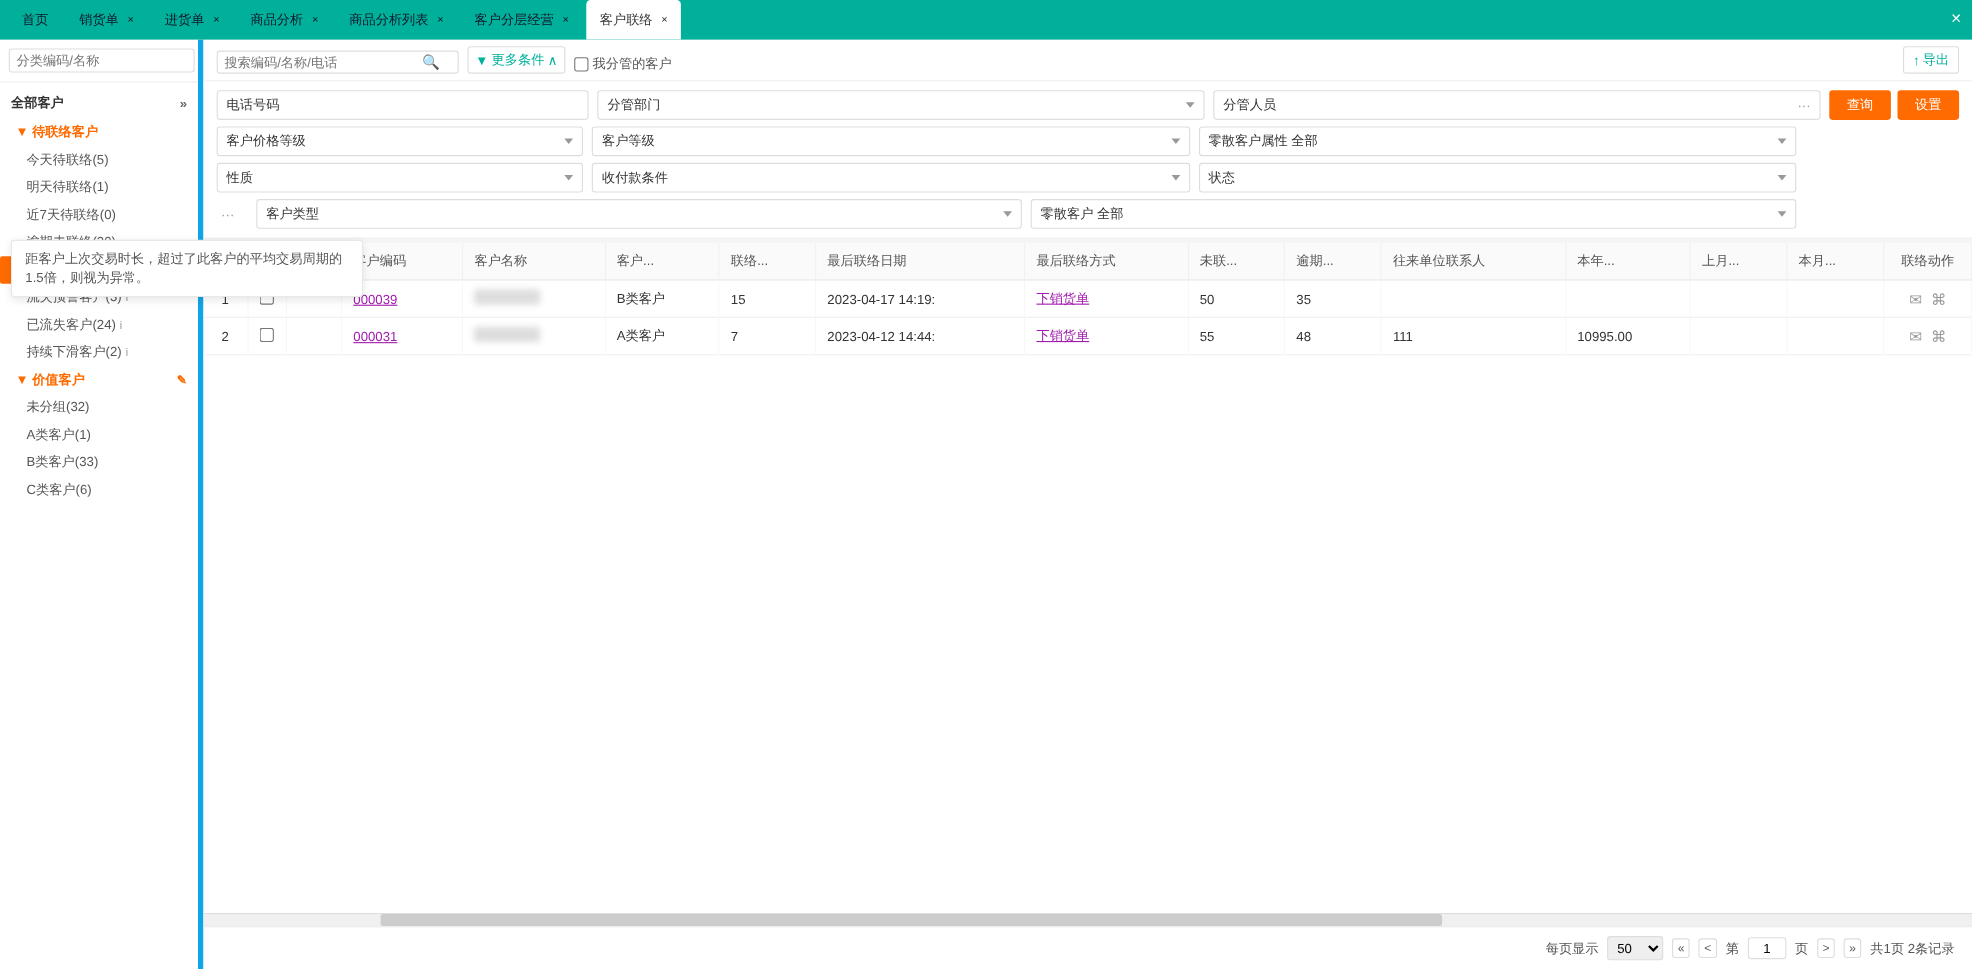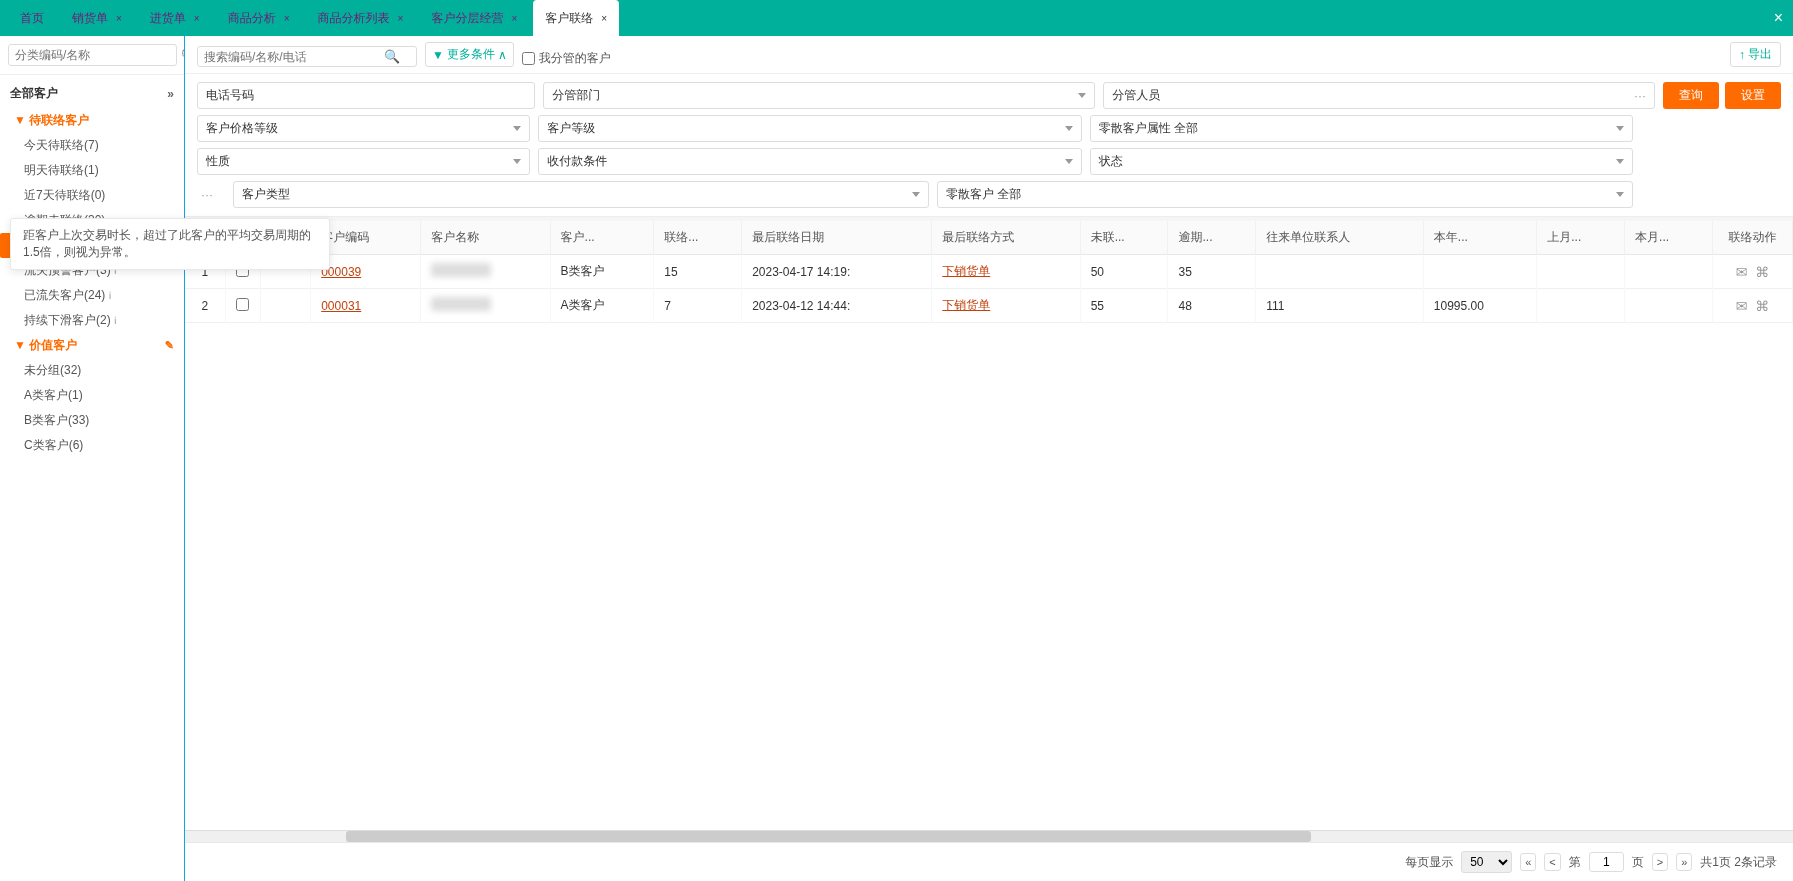--- a/index.html
+++ b/index.html
@@ -12,21 +12,21 @@
       display: flex;
       align-items: center;
       padding: 0 8px;
       color: white;
       gap: 4px;
       position: relative;
     }
     .nav-tab {
       padding: 6px 12px;
       cursor: pointer;
-      color: #701a75;
+      color: #0f172a;
       font-size: 13px;
       display: flex;
       align-items: center;
       gap: 4px;
       border-radius: 4px 4px 0 0;
       height: 36px;
       white-space: nowrap;
     }
     .nav-tab.active {
       background: white;
@@ -44,21 +44,21 @@
     
     .main-layout {
       display: flex;
       height: calc(881px - 36px);
     }
 
     
     .sidebar {
       width: 185px;
       background: white;
-      border-right: 1px solid #0ea5e9;
+      border-right: 5px solid #0ea5e9;
       display: flex;
       flex-direction: column;
       overflow: hidden;
       justify-content: space-between;
     }
     .sidebar-search {
       padding: 8px;
       border-bottom: 1px solid #eee;
       display: flex;
       align-items: center;
@@ -268,21 +268,21 @@
     tbody tr {
       border-bottom: 1px solid #f0f0f0;
     }
     tbody td {
       padding: 8px 10px;
       color: #333;
       border-right: 1px solid #f7f7f7;
       white-space: nowrap;
     }
     .td-link {
-      color: #c2410c;
+      color: #a21caf;
       cursor: pointer;
       text-decoration: underline;
     }
     .col-num { width: 40px; text-align: center; }
     .col-check { width: 35px; text-align: center; }
     .col-actions { width: 80px; text-align: center; }
     .action-icons { display: flex; gap: 8px; justify-content: center; }
     .action-icon { color: #999; cursor: pointer; font-size: 14px; }
     .blurred {
       filter: blur(3px);
@@ -400,21 +400,21 @@
       <div class="tree-header">
         <span>全部客户</span>
         <div class="icons">
           <span>»</span>
         </div>
       </div>
 
       <div class="tree-group-label">
         <span>▼ 待联络客户</span>
       </div>
-      <div class="tree-item">今天待联络(7)</div>
+      <div class="tree-item">今天待联络(5)</div>
       <div class="tree-item">明天待联络(1)</div>
       <div class="tree-item">近7天待联络(0)</div>
       <div class="tree-item">逾期未联络(30)</div>
 
       <div class="tree-group-label" style="background: #ff6b00; color: white; border-radius: 2px;">
         <span>回购异常客户(2)</span>
         <span style="font-size:10px; cursor:pointer;">ℹ</span>
       </div>
       <div class="tree-item">流失预警客户(3) <span style="color:#999;font-size:10px;">ℹ</span></div>
       <div class="tree-item">已流失客户(24) <span style="color:#999;font-size:10px;">ℹ</span></div>

